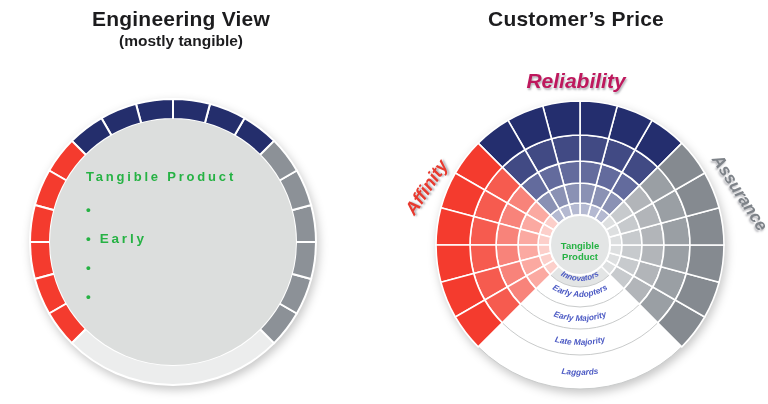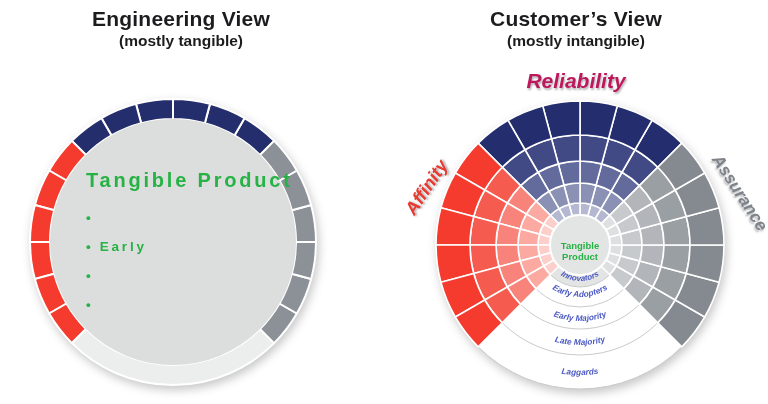--- a/index.html
+++ b/index.html
@@ -7,21 +7,21 @@
   .page{position:relative;width:768px;height:404px;background:#fff;}
   .panel{position:absolute;top:0;width:384px;height:404px;}
   .panel.left{left:0;}
   .panel.right{left:384px;}
   .titles{position:absolute;top:7px;width:100%;text-align:center;line-height:1.18;z-index:5;}
   .panel.left .titles{transform:translateX(-11px);}
   .titles h1{margin:0;font-size:21px;font-weight:700;color:#1c1c1e;letter-spacing:.2px;}
   .titles h2{margin:0;font-size:15.5px;font-weight:700;color:#1c1c1e;}
   svg.wheel{position:absolute;left:0;top:0;filter:drop-shadow(2px 4px 5px rgba(0,0,0,.22));}
   .center-list{position:absolute;left:86px;top:169px;font-weight:700;z-index:4;}
-  .center-list .heading{font-size:20px;letter-spacing:2.8px;margin-bottom:11px;}
+  .center-list .heading{font-size:13px;letter-spacing:2.8px;margin-bottom:11px;}
   .center-list .li{font-size:13.5px;letter-spacing:2.8px;line-height:29px;display:flex;}
   .center-list .bullet{margin-right:9px;letter-spacing:0;}
   .qlabel{position:absolute;font-weight:800;font-style:italic;white-space:nowrap;z-index:6;
           text-shadow:1px 2px 2px rgba(110,110,120,.5);}
   .qlabel.top{top:69px;left:0;width:100%;text-align:center;font-size:21px;}
   .qlabel.leftside{left:12px;top:177px;font-size:18px;transform:rotate(-56deg);}
   .qlabel.rightside{left:312px;top:183px;font-size:17px;transform:rotate(57deg);}
 </style>
 </head>
 <body>
@@ -70,22 +70,21 @@
           </div>
           <div class="li">
             <span class="bullet">•</span>
           </div>
         </div>
     </div>
   </section>
 
   <section class="panel right">
     <div class="titles">
-      <h1>Customer’s View</h1>
-      <h2>(mostly intangible)</h2>
+      <h1>Customer’s Price</h1>
     </div>
     <div class="qlabel top" style="color: #be185d;">Reliability</div>
     <div class="qlabel leftside" style="color: rgb(232, 57, 46);">Affinity</div>
     <div class="qlabel rightside" style="color: rgb(126, 131, 137);">Assurance</div>
     <svg class="wheel" width="384" height="404" viewBox="0 0 384 404">
         <path d="M94.18 346.82A144 144 0 0 0 297.82 346.82L217.21 266.21A30 30 0 0 1 174.79 266.21Z" fill="#ffffff"></path>
         <path d="M166.30 274.70A42 42 0 0 0 225.70 274.70L217.21 266.21A30 30 0 0 1 174.79 266.21Z" fill="#e3e5e5"></path>
         <path d="M166.30 274.70A42 42 0 0 0 225.70 274.70" fill="none" stroke="#c9cbcb" stroke-width="1"></path>
         <path d="M152.16 288.84A62 62 0 0 0 239.84 288.84" fill="none" stroke="#c9cbcb" stroke-width="1"></path>
         <path d="M136.60 304.40A84 84 0 0 0 255.40 304.40" fill="none" stroke="#c9cbcb" stroke-width="1"></path>

